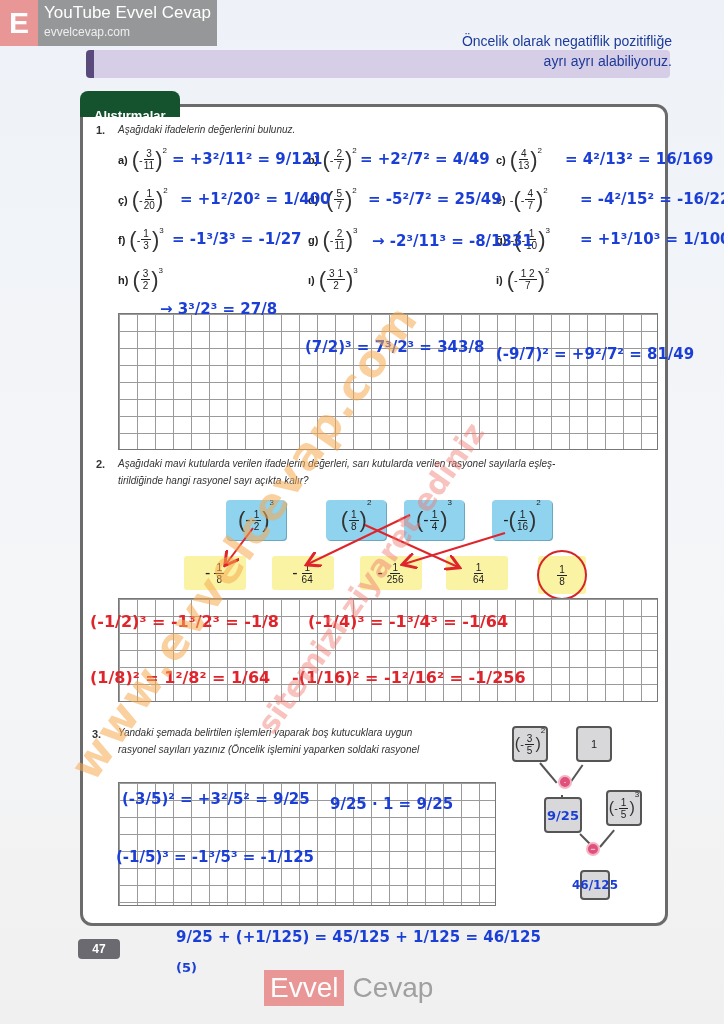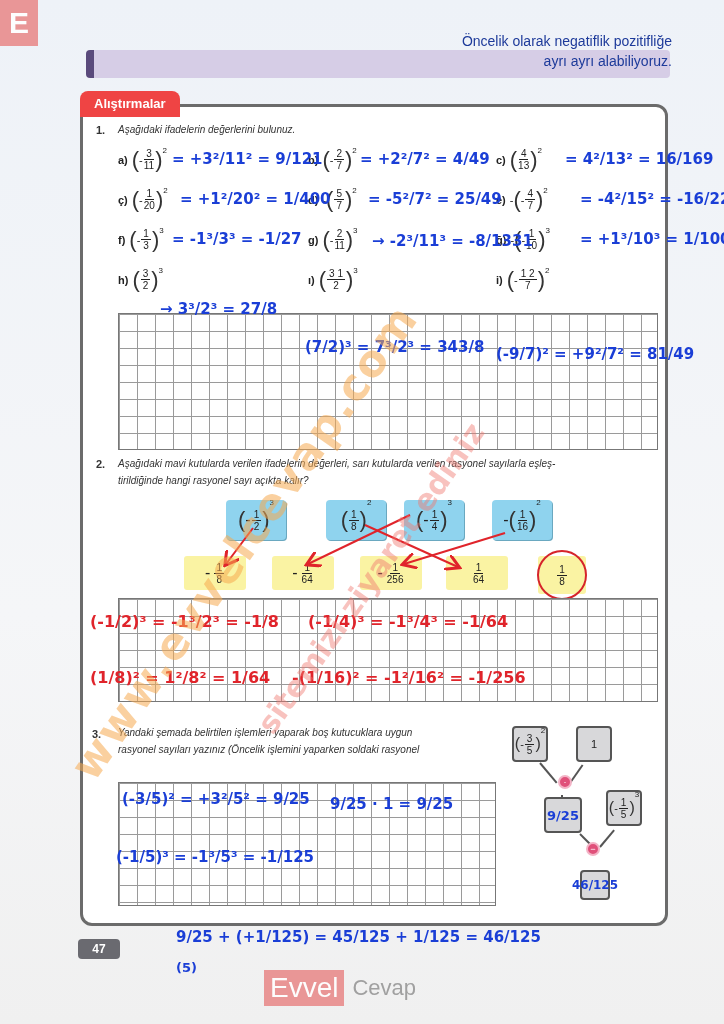--- a/index.html
+++ b/index.html
@@ -24,22 +24,22 @@
   
   .note-bar { position: absolute; left: 86px; top: 50px; width: 584px; height: 28px;
     background: #d6cde6; border-left: 8px solid #5a4a7c; border-radius: 4px; }
   .note-text { position: absolute; left: 212px; top: 31px; width: 460px; font-size: 14px;
     line-height: 20px; color: #1d3a9a; }
   .note-text div { white-space: nowrap; text-align: right; }
 
   
   .panel { position: absolute; left: 80px; top: 104px; width: 588px; height: 822px;
     background: #fff; border: 3px solid #6b6b6b; border-radius: 12px; }
-  .tab-label { position: absolute; left: 80px; top: 91px; height: 26px; padding: 0 14px;
-    background: #ef4444; color: #fff; font-weight: bold; font-size: 13px; line-height: 26px;
+  .tab-label { position: absolute; left: 80px; top: 91px; height: 26px; padding: 12px 14px;
+    background: #14532d; color: #fff; font-weight: bold; font-size: 13px; line-height: 26px;
     border-radius: 8px 8px 0 0; }
 
   .qnum { position: absolute; font-weight: bold; font-size: 11px; color: #333; }
   .qtext { position: absolute; font-size: 10px; color: #333; line-height: 17px; font-style: italic; }
 
   .expr { position: absolute; display: flex; align-items: center; font-size: 11px; color: #222; }
   .expr .lbl { font-weight: bold; margin-right: 4px; }
   .frac { display: inline-flex; flex-direction: column; align-items: center; font-size: 10px; line-height: 11px; margin: 0 1px; }
   .frac .n { border-bottom: 1px solid #222; padding: 0 2px; }
   .paren { font-size: 22px; font-weight: 300; line-height: 22px; color: #333; }
@@ -69,37 +69,41 @@
     background: #e0507a; border: 2px solid #f3b3c6; color: #fff; font-size: 9px;
     display: flex; align-items: center; justify-content: center; }
   .line { position: absolute; background: #555; height: 2px; transform-origin: 0 50%; }
 
   .page-num { position: absolute; left: 78px; top: 939px; width: 42px; height: 20px;
     background: #6a6a70; color: #fff; font-weight: bold; font-size: 12px; line-height: 20px;
     text-align: center; border-radius: 4px; }
 
   .wm-bottom { position: absolute; left: 264px; top: 970px; display: flex; align-items: center; }
   .wm-evvel { background: #e98d8d; color: #fff; font-size: 28px; padding: 0 6px; line-height: 36px; opacity: .9; }
-  .wm-cevap { color: #a0a0a0; font-size: 22px; padding-left: 8px; }
+  .wm-cevap { color: #a0a0a0; font-size: 28px; padding-left: 8px; }
 
   .diag-wm { position: absolute; font-weight: bold; font-size: 44px; color: rgba(246,170,80,.55);
     transform: rotate(-55deg); transform-origin: left top; white-space: nowrap;
     font-family: "DejaVu Sans", sans-serif; letter-spacing: 2px; }
   .diag-wm2 { position: absolute; font-weight: bold; font-size: 30px; color: rgba(240,120,110,.45);
     transform: rotate(-55deg); transform-origin: left top; white-space: nowrap;
     font-family: "DejaVu Sans", sans-serif; }
   svg.arrows { position: absolute; left: 0; top: 0; }
 </style>
 </head>
 <body>
 
 <div class="page-bg"></div>
 
 <div class="wm-top">
   <div class="wm-e">E</div>
+  <div class="wm-text">
+    <div class="wm-title">YouTube Evvel Cevap</div>
+    <div class="wm-url">evvelcevap.com</div>
+  </div>
 </div>
 
 <div class="note-bar"></div>
 <div class="note-text">
   <div>Öncelik olarak negatiflik pozitifliğe</div>
   <div>ayrı ayrı alabiliyoruz.</div>
 </div>
 
 <div class="panel"></div>
 <div class="tab-label">Alıştırmalar</div>

